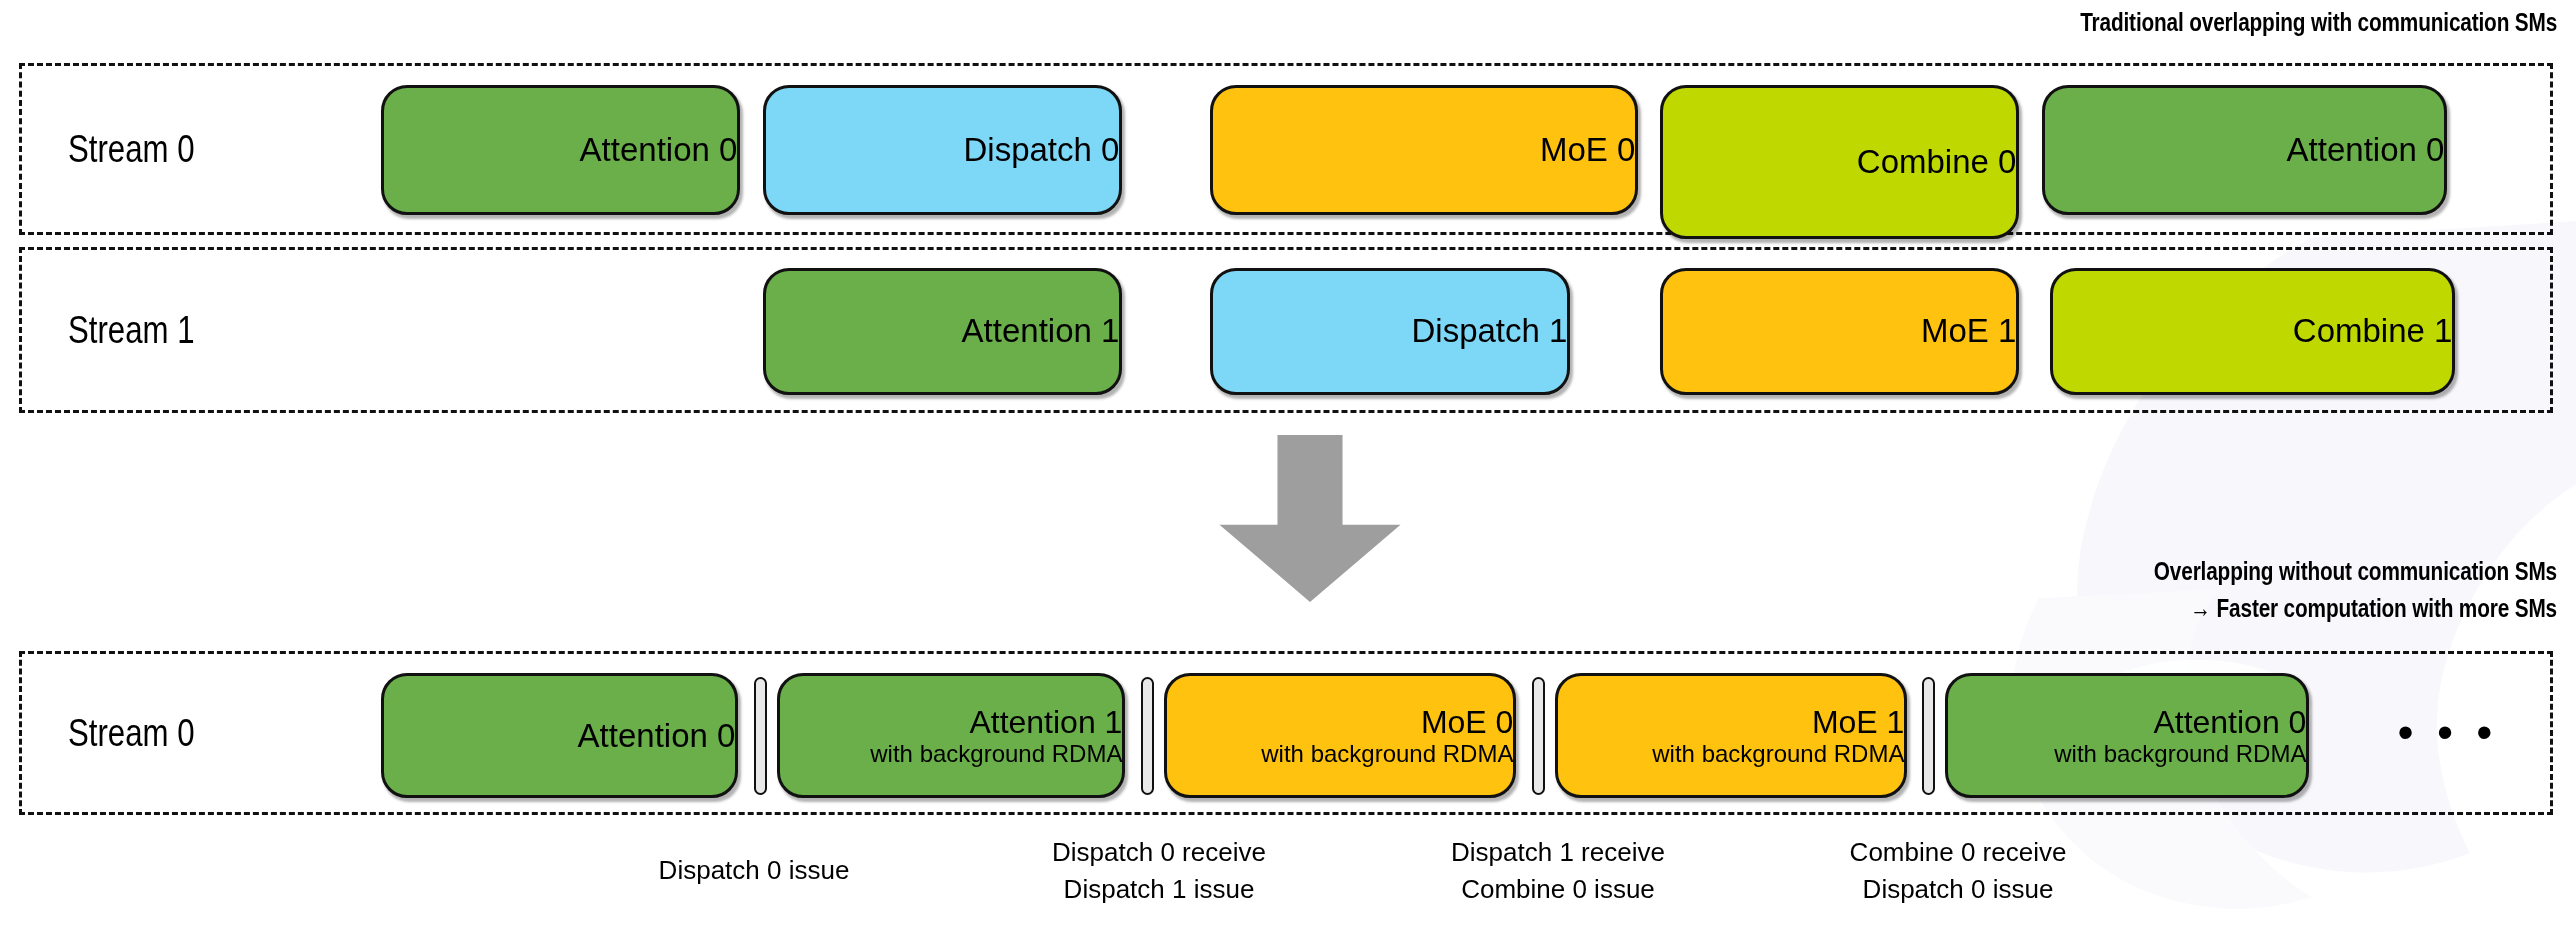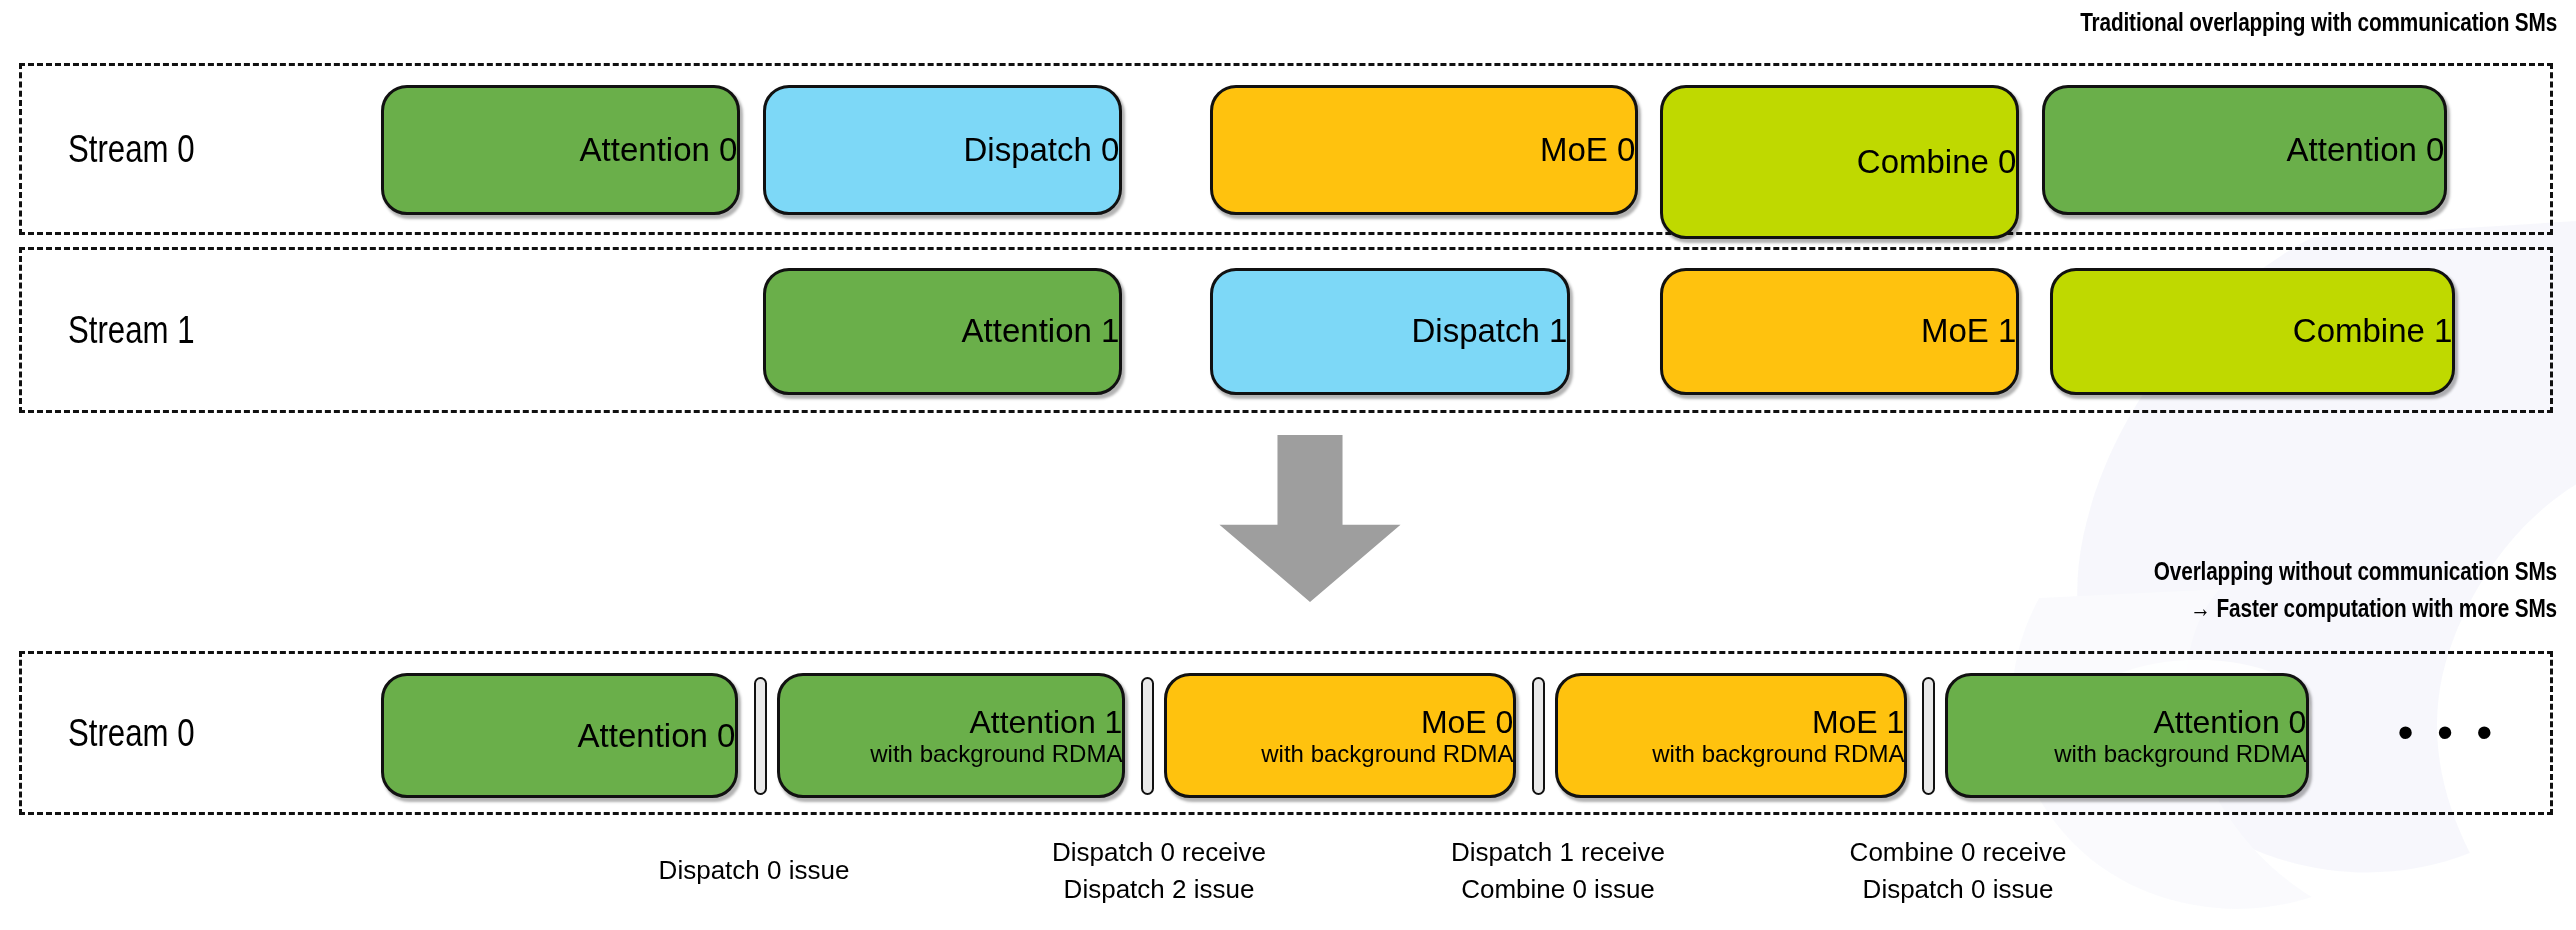--- a/index.html
+++ b/index.html
@@ -167,21 +167,21 @@
 
   <div class="ellipsis" style="left:2375px;top:55px;">• • •</div>
 </div>
 
 <div class="caption" style="left:754px;top:852px;">
   <div>Dispatch 0 issue</div>
 
 </div>
 <div class="caption" style="left:1159px;top:834px;">
   <div>Dispatch 0 receive</div>
-  <div>Dispatch 2 issue</div>
+  <div>Dispatch 1 issue</div>
 </div>
 <div class="caption" style="left:1558px;top:834px;text-align:center;">
   <div>Dispatch 1 receive</div>
   <div>Combine 0 issue</div>
 </div>
 <div class="caption" style="left:1958px;top:834px;">
   <div>Combine 0 receive</div>
   <div>Dispatch 0 issue</div>
 </div>
 

